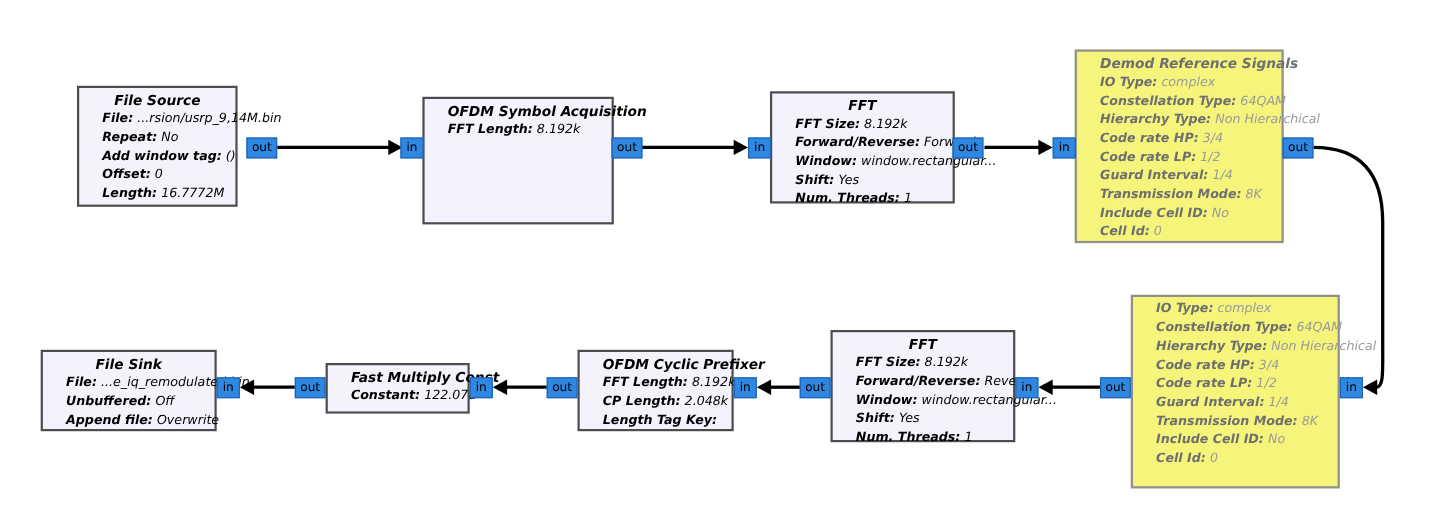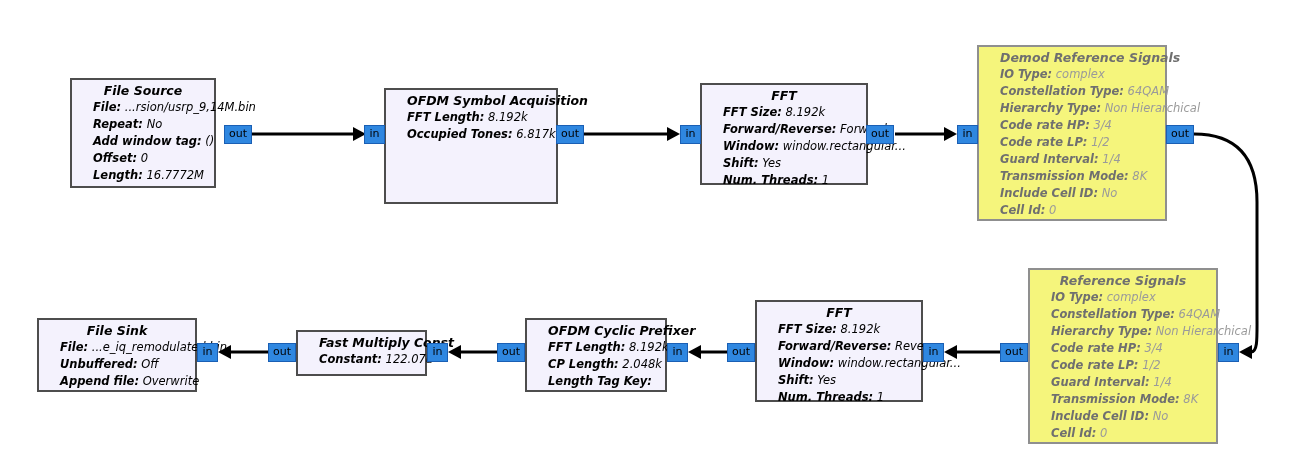--- a/index.html
+++ b/index.html
@@ -54,21 +54,20 @@
     <div class="param"><b>Repeat:</b> <span>No</span></div>
     <div class="param"><b>Add window tag:</b> <span>()</span></div>
     <div class="param"><b>Offset:</b> <span>0</span></div>
     <div class="param"><b>Length:</b> <span>16.7772M</span></div>
   </div>
   <div class="port out" style="left:224px;top:125px;">out</div>
 
   <div class="block" style="left:384px;top:88px;width:174px;height:116px;">
     <div class="title">OFDM Symbol Acquisition</div>
     <div class="param"><b>FFT Length:</b> <span>8.192k</span></div>
-    <div class="param"><b>Occupied Tones:</b> <span>6.817k</span></div>
   </div>
   <div class="port in" style="left:364px;top:125px;">in</div>
   <div class="port out" style="left:556px;top:125px;">out</div>
 
   <div class="block" style="left:700px;top:83px;width:168px;height:102px;">
     <div class="title">FFT</div>
     <div class="param"><b>FFT Size:</b> <span>8.192k</span></div>
     <div class="param"><b>Forward/Reverse:</b> <span>Forward</span></div>
     <div class="param"><b>Window:</b> <span>window.rectangular...</span></div>
     <div class="param"><b>Shift:</b> <span>Yes</span></div>
@@ -86,21 +85,20 @@
     <div class="param"><b>Code rate LP:</b> <span>1/2</span></div>
     <div class="param"><b>Guard Interval:</b> <span>1/4</span></div>
     <div class="param"><b>Transmission Mode:</b> <span>8K</span></div>
     <div class="param"><b>Include Cell ID:</b> <span>No</span></div>
     <div class="param"><b>Cell Id:</b> <span>0</span></div>
   </div>
   <div class="port in" style="left:957px;top:125px;">in</div>
   <div class="port out" style="left:1166px;top:125px;">out</div>
 
   <div class="block disabled" style="left:1028px;top:268px;width:190px;height:176px;">
-    <div class="title">Reference Signals</div>
     <div class="param"><b>IO Type:</b> <span>complex</span></div>
     <div class="param"><b>Constellation Type:</b> <span>64QAM</span></div>
     <div class="param"><b>Hierarchy Type:</b> <span>Non Hierarchical</span></div>
     <div class="param"><b>Code rate HP:</b> <span>3/4</span></div>
     <div class="param"><b>Code rate LP:</b> <span>1/2</span></div>
     <div class="param"><b>Guard Interval:</b> <span>1/4</span></div>
     <div class="param"><b>Transmission Mode:</b> <span>8K</span></div>
     <div class="param"><b>Include Cell ID:</b> <span>No</span></div>
     <div class="param"><b>Cell Id:</b> <span>0</span></div>
   </div>

